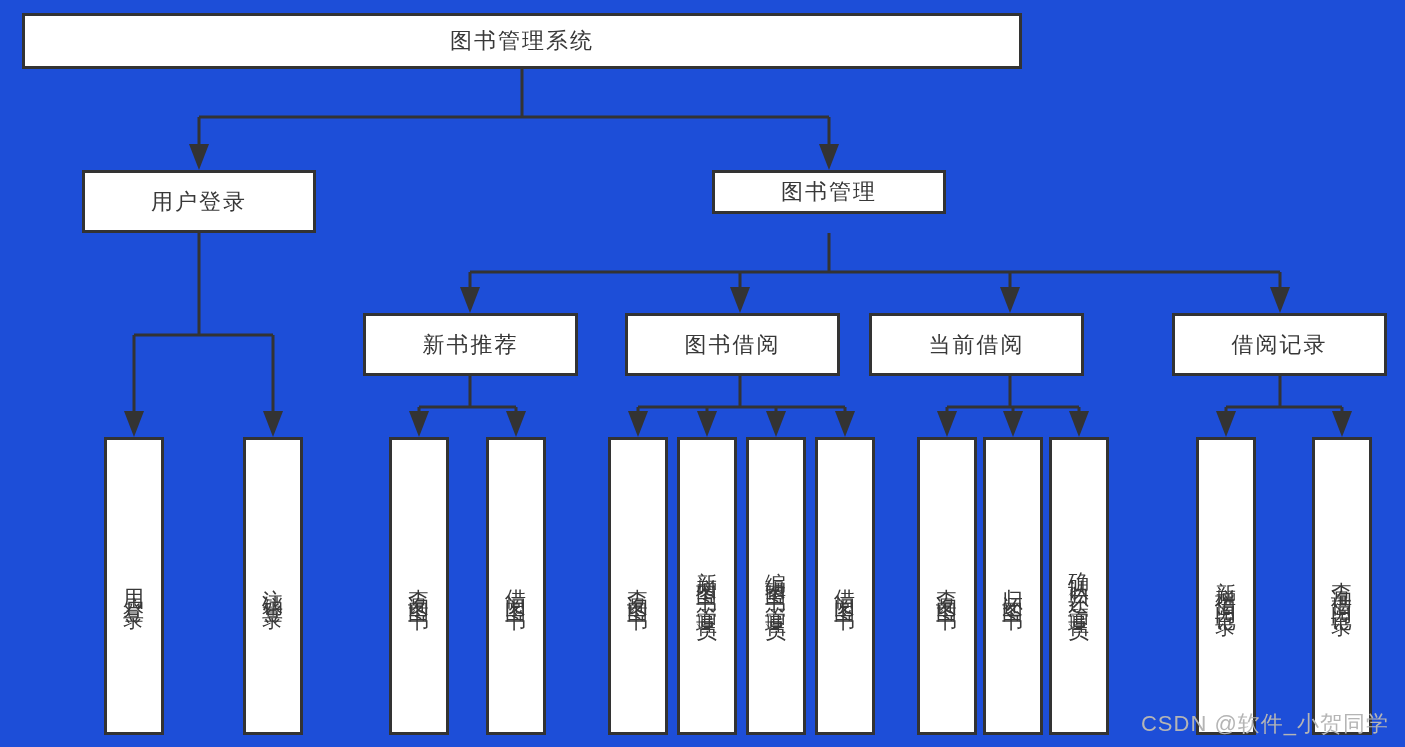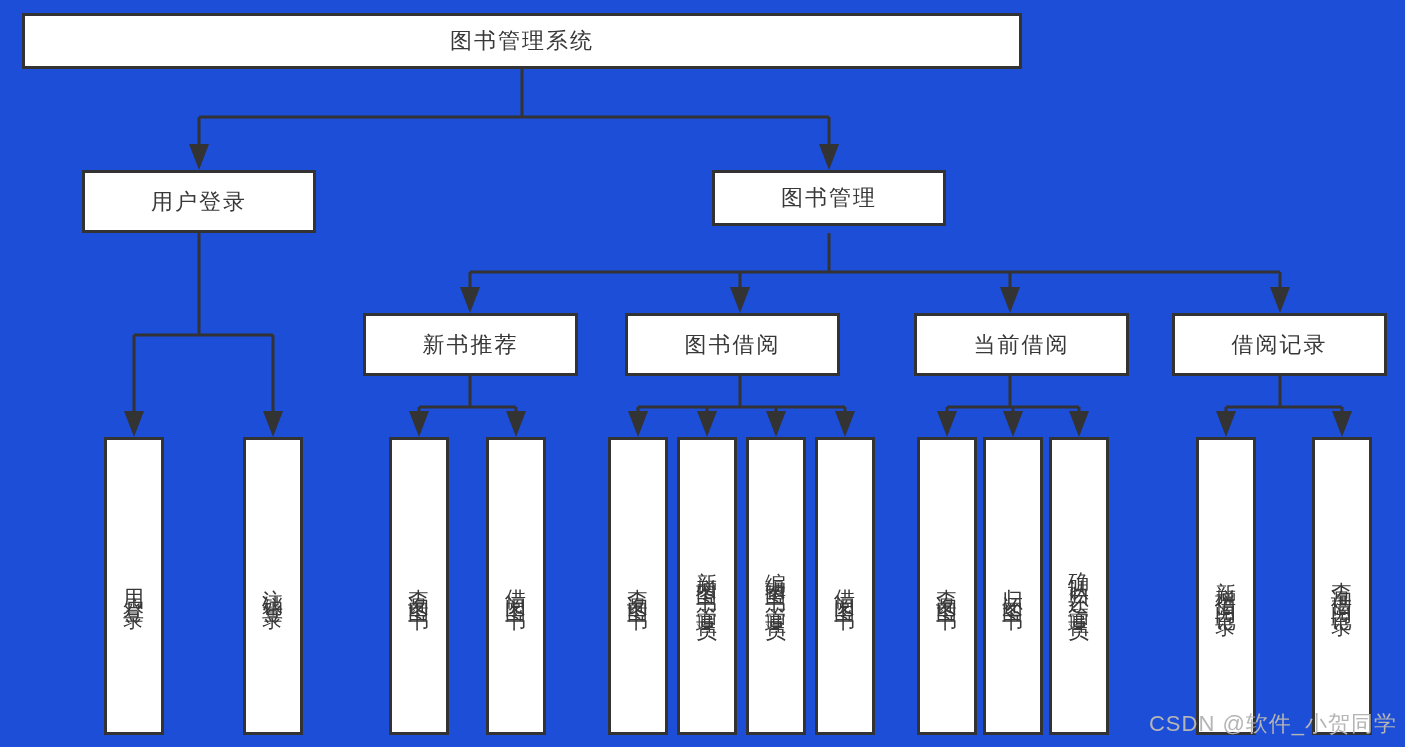--- a/index.html
+++ b/index.html
@@ -38,21 +38,21 @@
     letter-spacing: 0;
   }
   .vtext {
     writing-mode: vertical-rl;
     text-orientation: mixed;
     letter-spacing: 7px;
     line-height: 1;
   }
   .watermark {
     position: absolute;
-    right: 8px;
+    right: 16px;
     bottom: 8px;
     z-index: 5;
     color: #b5b5b5;
     font-size: 22px;
     letter-spacing: 1px;
     white-space: nowrap;
   }
 </style>
 </head>
 <body>
@@ -102,31 +102,31 @@
     </g>
   </svg>
 
   <div class="node" style="left:22px; top:13px; width:1000px; height:56px;">
     <span>图书管理系统</span>
   </div>
 
   <div class="node" style="left:82px; top:170px; width:234px; height:63px;">
     <span>用户登录</span>
   </div>
-  <div class="node" style="left:712px; top:170px; width:234px; height:56px;">
+  <div class="node" style="left:712px; top:170px; width:234px; height:44px;">
     <span>图书管理</span>
   </div>
 
   <div class="node" style="left:363px; top:313px; width:215px; height:63px;align-items:center;">
     <span>新书推荐</span>
   </div>
   <div class="node" style="left:625px; top:313px; width:215px; height:63px;">
     <span>图书借阅</span>
   </div>
-  <div class="node" style="left:914px; top:313px; width:215px; height:63px;">
+  <div class="node" style="left:869px; top:313px; width:215px; height:63px;">
     <span>当前借阅</span>
   </div>
   <div class="node" style="left:1172px; top:313px; width:215px; height:63px;">
     <span>借阅记录</span>
   </div>
 
   <div class="node leaf" style="left:104px; top:437px; width:60px; height:298px;">
     <span class="vtext">用户登录</span>
   </div>
   <div class="node leaf" style="left:243px; top:437px; width:60px; height:298px;">

